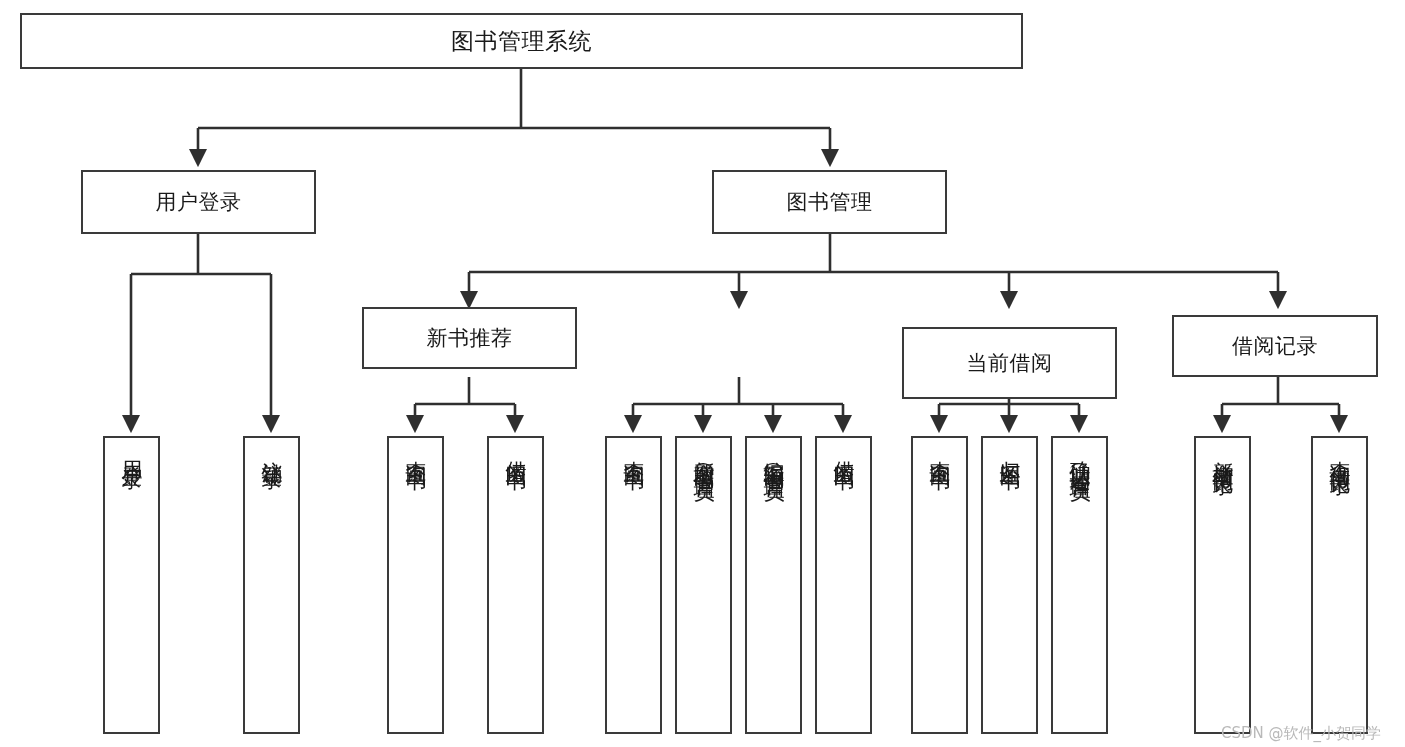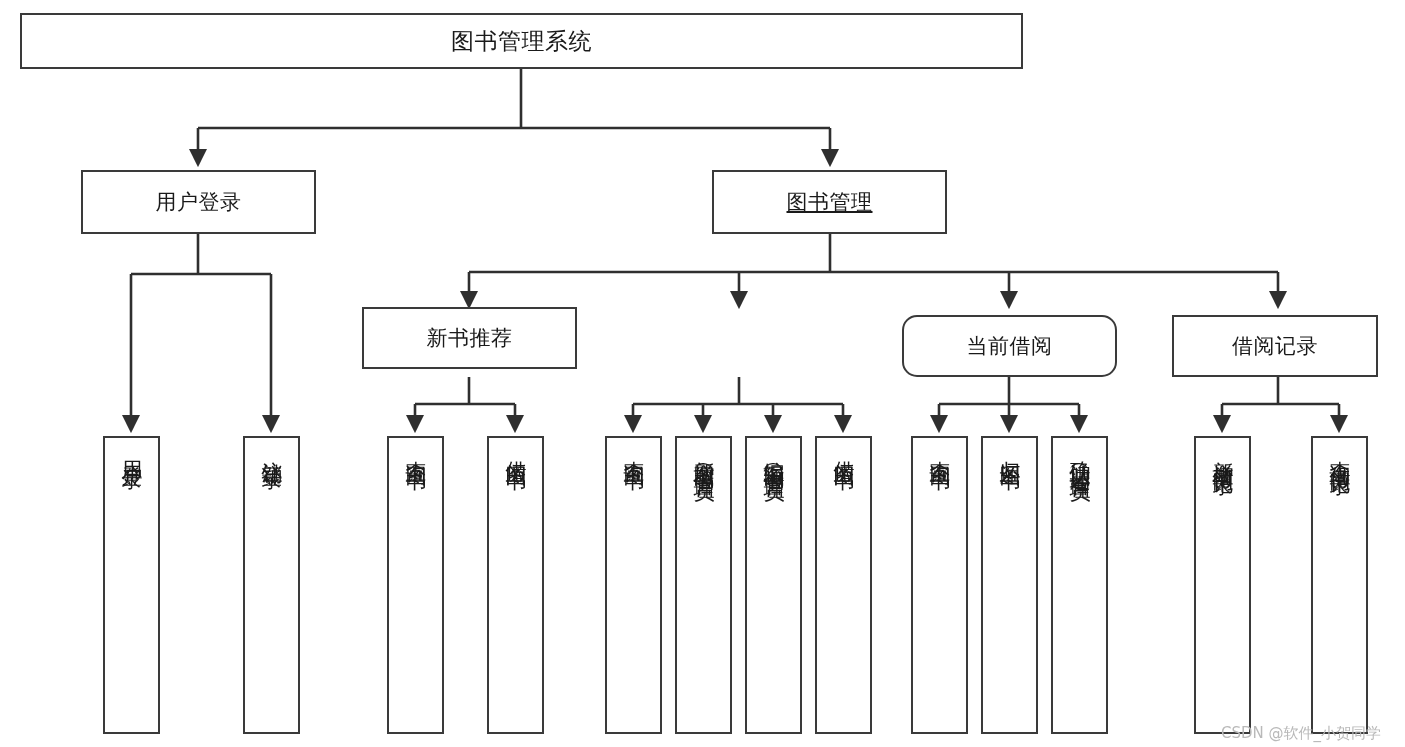--- a/index.html
+++ b/index.html
@@ -123,28 +123,28 @@
     </g>
   </svg>
 
   <div class="node-box level-0" style="left:20px; top:13px; width:1003px; height:56px;">
     <span class="node-label">图书管理系统</span>
   </div>
 
   <div class="node-box level-1" style="left:81px; top:170px; width:235px; height:64px;">
     <span class="node-label">用户登录</span>
   </div>
-  <div class="node-box level-1" style="left:712px; top:170px; width:235px; height:64px;text-decoration:underline;">
+  <div class="node-box level-1" style="left:712px; top:170px; width:235px; height:64px;">
     <span class="node-label">图书管理</span>
   </div>
 
   <div class="node-box level-2" style="left:362px; top:307px; width:215px; height:62px;">
     <span class="node-label">新书推荐</span>
   </div>
-  <div class="node-box level-2" style="left:902px; top:315px; width:215px; height:62px;border-radius:15px;">
+  <div class="node-box level-2" style="left:902px; top:327px; width:215px; height:72px;">
     <span class="node-label">当前借阅</span>
   </div>
   <div class="node-box level-2" style="left:1172px; top:315px; width:206px; height:62px;">
     <span class="node-label">借阅记录</span>
   </div>
 
   <div class="node-box level-3" style="left:103px; top:436px; width:57px; height:298px;">
     <span class="node-label">用户登录</span>
   </div>
   <div class="node-box level-3" style="left:243px; top:436px; width:57px; height:298px;">

